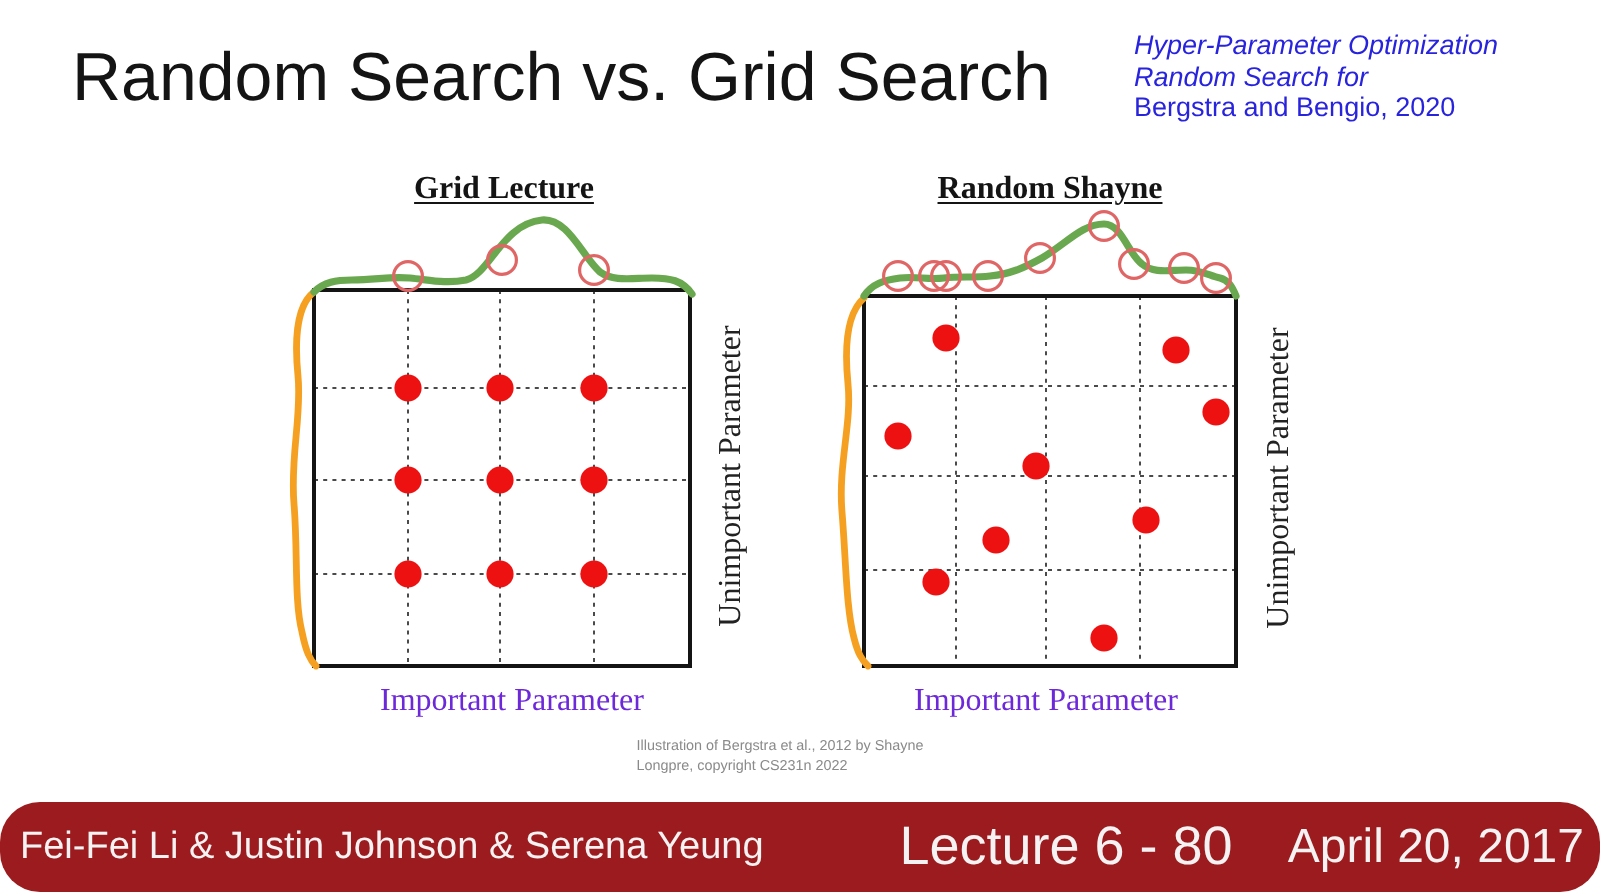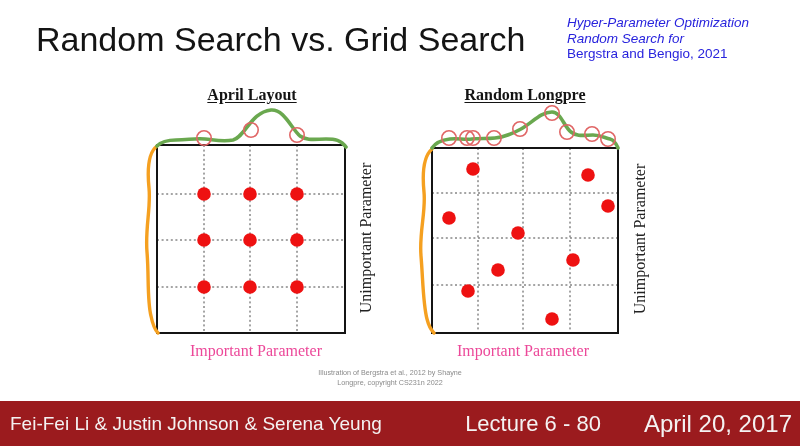--- a/index.html
+++ b/index.html
@@ -26,66 +26,66 @@
   #random-heading{left:525px;}
   #figures-svg{position:absolute;left:0;top:0;}
   .gridline{stroke:#4a4a4a;stroke-width:1;stroke-dasharray:2 2.6;fill:none;}
   .plotbox{fill:none;stroke:#141414;stroke-width:2;}
   .green-curve{fill:none;stroke:var(--curve-green);stroke-width:3.6;stroke-linecap:round;}
   .orange-curve{fill:none;stroke:var(--curve-orange);stroke-width:3.4;stroke-linecap:round;}
   .proj-circle{fill:none;stroke:var(--circle-red);stroke-width:1.6;}
   .sample-dot{fill:var(--dot-red);}
   .x-axis-label{
     position:absolute;top:342px;transform:translateX(-50%);
-    font-family:"Liberation Serif",serif;font-size:16px;color:#ec4899;white-space:nowrap;
+    font-family:"Liberation Serif",serif;font-size:16px;color:#6d28d9;white-space:nowrap;
   }
   #grid-xlabel{left:256px;}
   #random-xlabel{left:523px;}
   .y-axis-label{
     position:absolute;transform:translate(-50%,-50%) rotate(-90deg);
     font-family:"Liberation Serif",serif;font-size:16px;color:#222;white-space:nowrap;
   }
   #grid-ylabel{left:366px;top:238px;}
   #random-ylabel{left:640px;top:239px;}
   #caption{
     position:absolute;left:390px;top:368px;transform:translateX(-50%);
-    font-size:7.2px;line-height:9.5px;color:#8a8a8a;text-align:center;white-space:nowrap;
+    font-size:7.2px;line-height:9.5px;color:#8a8a8a;white-space:nowrap;
   }
   #footer{
     position:absolute;left:0;top:401px;width:800px;height:45px;
-    background:var(--footer-maroon);color:#f4f2f2;
+    background:var(--footer-maroon);color:#f4f2f2;border-radius:20px;
   }
   #footer-authors{
     position:absolute;left:10px;top:0;bottom:0;display:flex;align-items:center;
     font-size:19px;white-space:nowrap;
   }
   #footer-lecture{
     position:absolute;left:533px;top:0;bottom:0;transform:translateX(-50%);
-    display:flex;align-items:center;font-size:22px;white-space:nowrap;
+    display:flex;align-items:center;font-size:27px;white-space:nowrap;
   }
   #footer-date{
     position:absolute;right:8px;top:0;bottom:0;display:flex;align-items:center;
     font-size:24px;white-space:nowrap;
   }
 </style>
 </head>
 <body>
 
 <div id="slide">
 
   <h1 id="slide-title">Random Search vs. Grid Search</h1>
 
   <div id="reference">
     <span class="ital">Hyper-Parameter Optimization</span>
     <span class="ital">Random Search for</span>
-    <span class="plain">Bergstra and Bengio, 2021</span>
+    <span class="plain">Bergstra and Bengio, 2020</span>
   </div>
 
-  <div id="grid-heading" class="fig-heading">April Layout</div>
-  <div id="random-heading" class="fig-heading">Random Longpre</div>
+  <div id="grid-heading" class="fig-heading">Grid Lecture</div>
+  <div id="random-heading" class="fig-heading">Random Shayne</div>
 
   <svg id="figures-svg" width="800" height="400" viewBox="0 0 800 400">
       <g>
         <line x1="204" y1="145" x2="204" y2="333" class="gridline"></line>
         <line x1="250" y1="145" x2="250" y2="333" class="gridline"></line>
         <line x1="297" y1="145" x2="297" y2="333" class="gridline"></line>
         <line x1="157" y1="194" x2="345" y2="194" class="gridline"></line>
         <line x1="157" y1="240" x2="345" y2="240" class="gridline"></line>
         <line x1="157" y1="287" x2="345" y2="287" class="gridline"></line>
         <rect x="157" y="145" width="188" height="188" class="plotbox"></rect>

